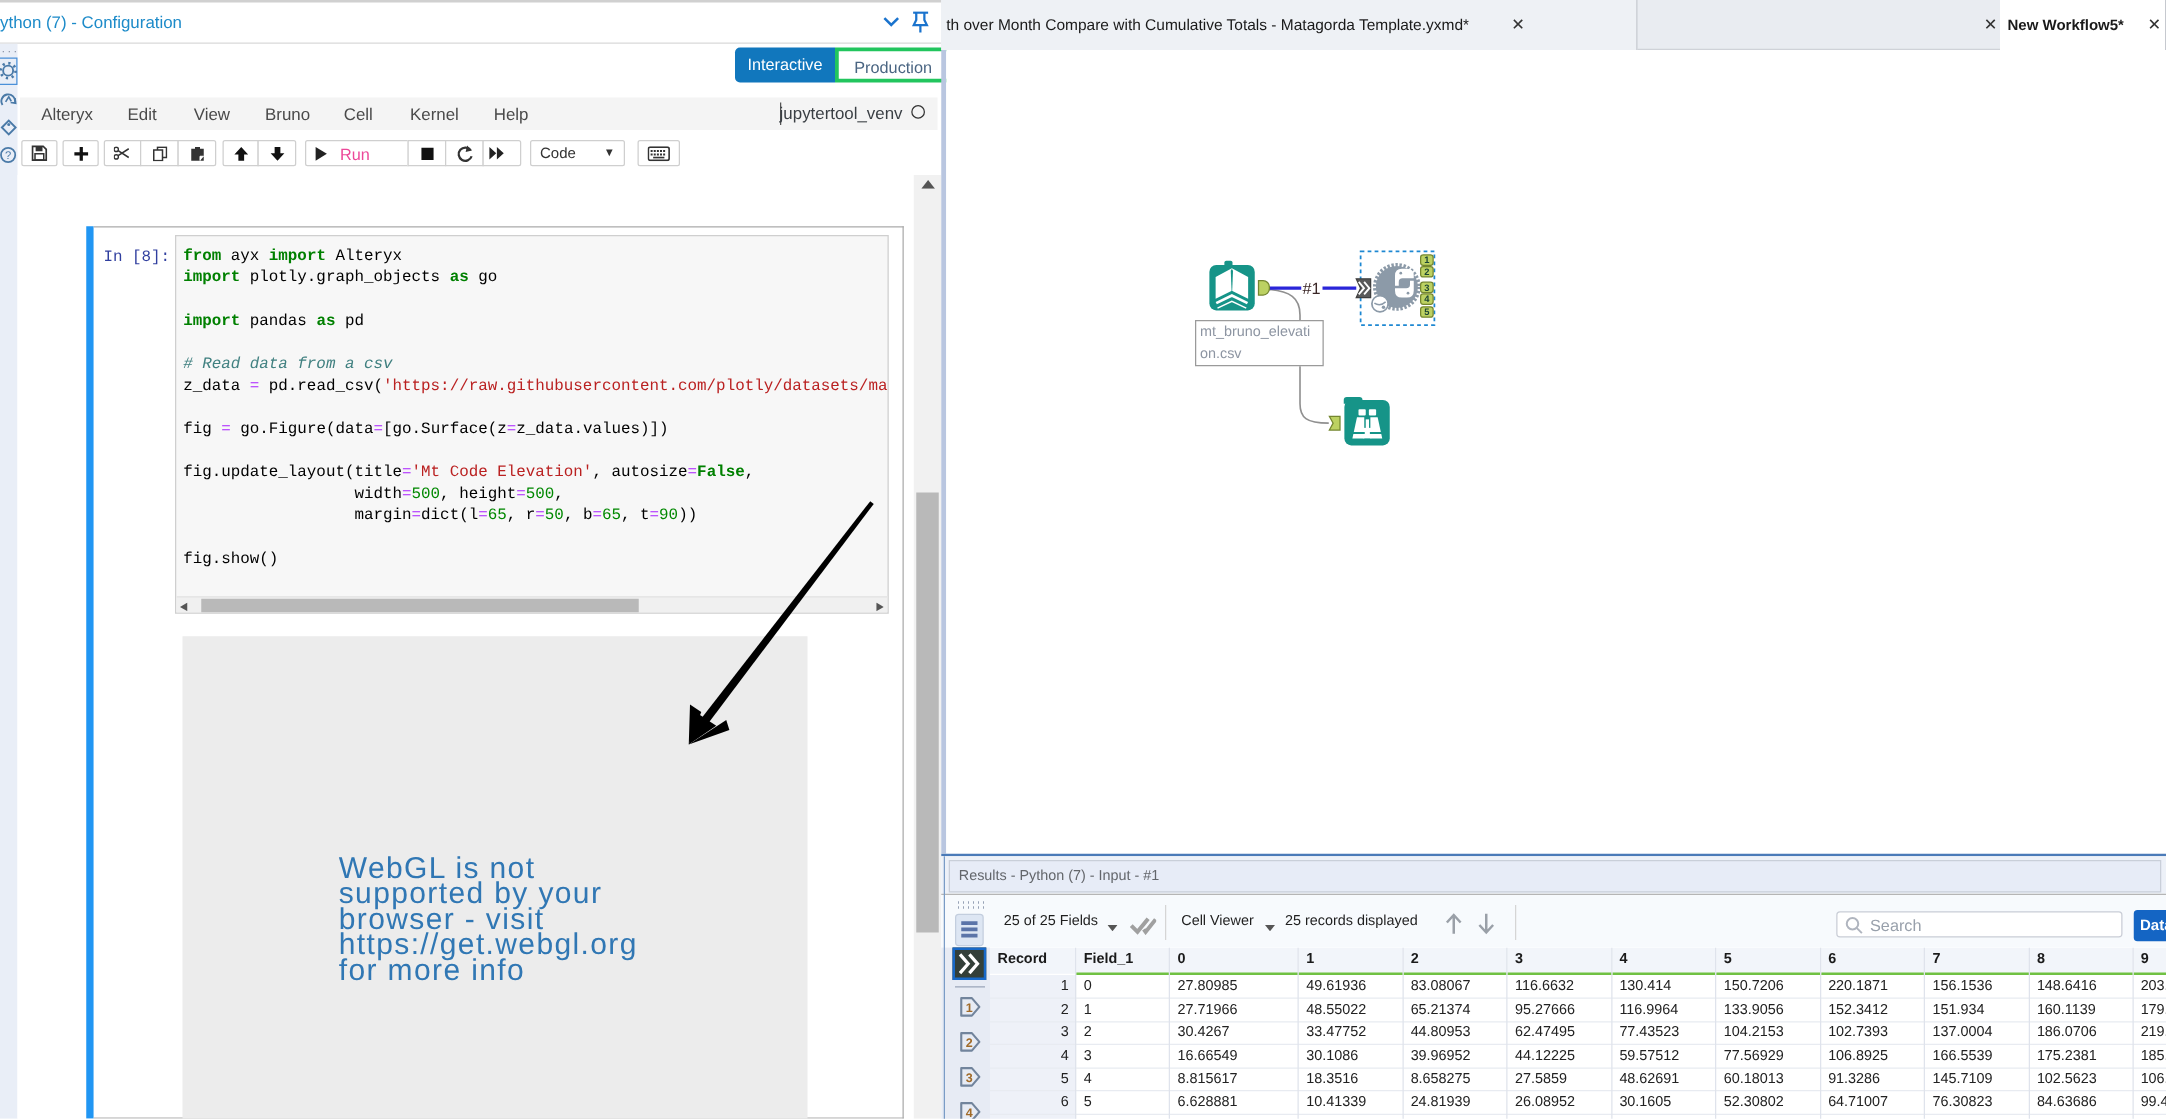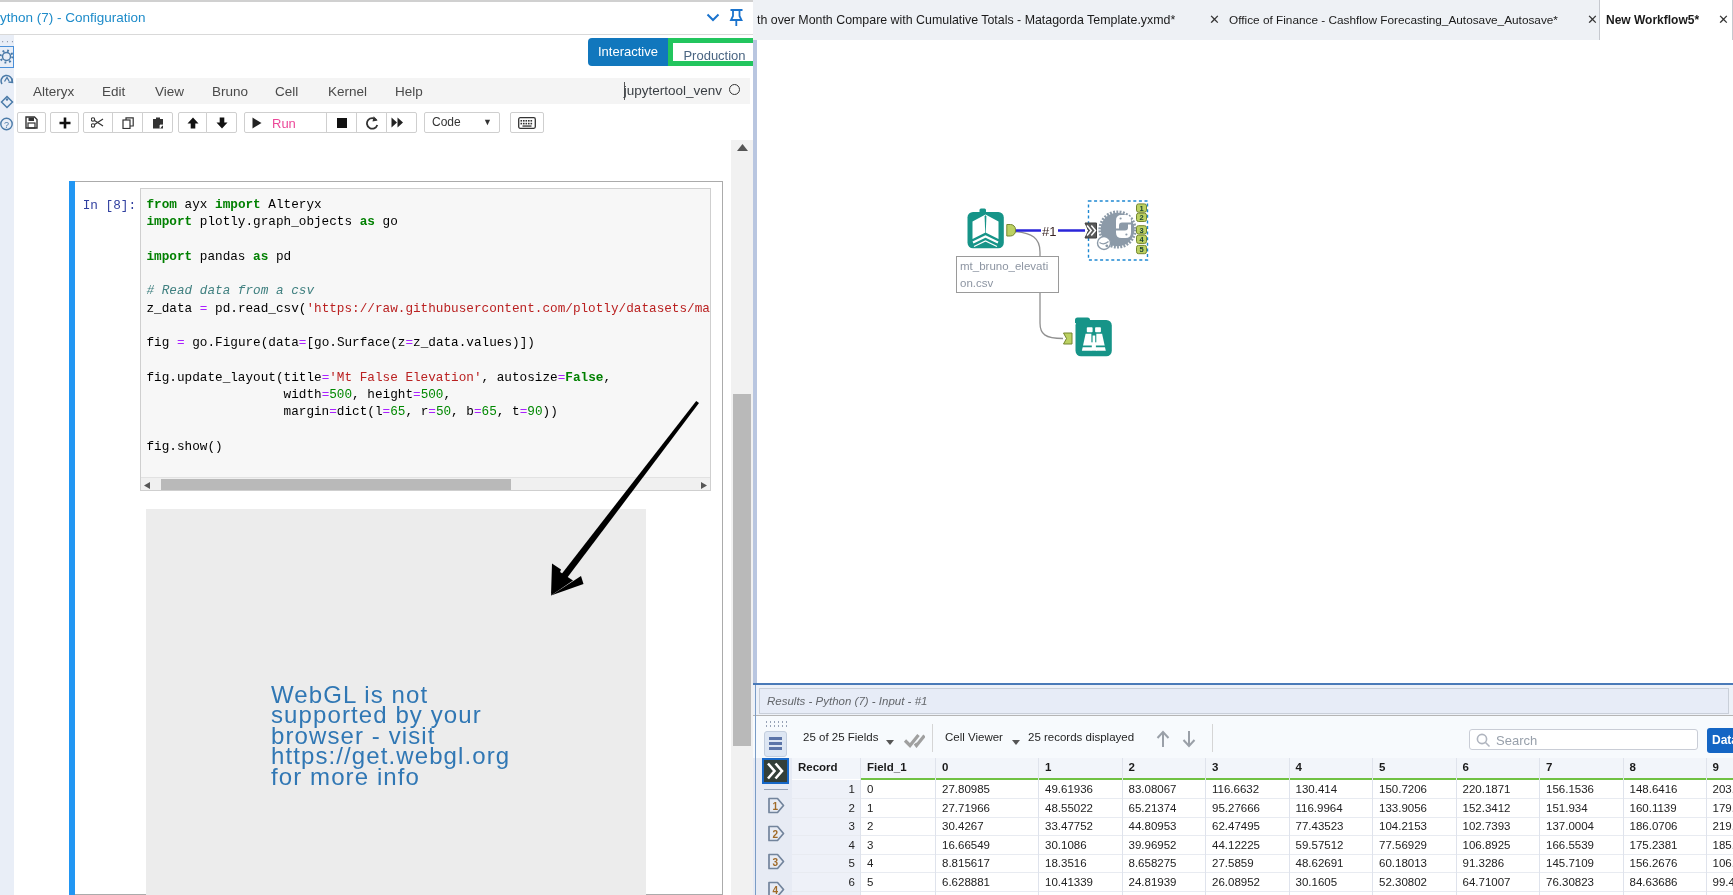--- a/index.html
+++ b/index.html
@@ -10,21 +10,21 @@
 
 
 #lp { position:absolute; left:0; top:0; width:753px; height:895px; background:#fff; }
 #lp-title { position:absolute; left:-9px; top:10px; color:#1d8bc9; font-size:13.5px; white-space:pre; }
 #lp-hline { position:absolute; left:0; top:34px; width:753px; height:1px; background:#d9d9d9; }
 #lstrip { position:absolute; left:0; top:35px; width:14px; height:860px; background:#e9eef7; }
 
 #btn-int { position:absolute; left:588px; top:38px; width:80px; height:28px; background:#1177bd;
   border-radius:4px 0 0 4px; color:#fff; font-size:13px; text-align:center; line-height:28px; }
 #btn-prod { position:absolute; left:668px; top:38px; width:93px; height:28px; background:#fff;
-  border:5px solid #22c55e; border-radius:0 4px 4px 0; color:#4a6582; font-size:13px; text-align:center; line-height:26px; }
+  border:3px solid #22c55e; border-radius:0 4px 4px 0; color:#4a6582; font-size:13px; text-align:center; line-height:26px; }
 
 #menubar { position:absolute; left:16px; top:78px; width:734px; height:26px; background:#f4f4f4; }
 .mi { position:absolute; top:6px; font-size:13.5px; color:#4a4a4a; }
 #venv { position:absolute; top:5px; right:28px; color:#3a3f44; font-size:13.5px; }
 #venvbar { position:absolute; left:608px; top:4px; width:1px; height:18px; background:#555; }
 #kcirc { position:absolute; right:10px; top:6px; width:11px; height:11px; border:1.5px solid #333; border-radius:50%; }
 
 .tbtn { position:absolute; top:112px; height:21px; background:#fff; border:1px solid #cfcfcf; border-radius:2px; }
 #runbtn { color:#ec4899; font-size:13px; }
 #codesel { position:absolute; left:424px; top:112px; width:76px; height:21px; background:#fff;
@@ -62,21 +62,21 @@
 .tab .txt { position:absolute; top:13px; left:5px; white-space:nowrap; overflow:hidden;  }
 .tx { position:absolute; top:12px; font-size:13px; color:#333; }
 
 
 #canvas { position:absolute; left:757px; top:40px; width:976px; height:643px; background:#fff; }
 
 
 #results { position:absolute; left:753px; top:683px; width:980px; height:212px; background:#fff; border-top:2px solid #4a7ab8; }
 #res-head { position:absolute; left:0; top:0; width:980px; height:30px; background:#edf1f8; }
 #res-headbox { position:absolute; left:6px; top:3px; width:970px; height:26px; background:#e7ecf7; border:1px solid #c9cfd9;
-  color:#63666b; font-size:11.5px; line-height:24px; padding-left:7px;font-style:italic; }
+  color:#63666b; font-size:11.5px; line-height:24px; padding-left:7px; }
 #res-toolbar { position:absolute; left:0; top:30px; width:980px; height:43px; background:#f7fafd; border-top:1px solid #b5b5b5; }
 #res-strip { position:absolute; left:0px; top:73px; width:39px; height:139px; background:#e7ebf4; }
 #res-grid { position:absolute; left:39px; top:73px; width:941px; height:139px; background:#fff; overflow:hidden; }
 #res-left-line { position:absolute; left:2px; top:0; width:1px; height:212px; background:#7a9cc6; }
 .rtxt { position:absolute; font-size:11.5px; color:#1f1f1f; top:15px; }
 .hdrcell { position:absolute; top:0; height:21px; font-weight:bold; font-size:11.5px; color:#1a1a1a; background:#f2f5fa; padding:3px 0 0 6px; }
 .gline { position:absolute; top:20px; height:2px; background:#70c143; }
 .cell { position:absolute; font-size:11.5px; color:#222; height:18.6px; padding-top:3px; }
 </style>
 </head>
@@ -127,21 +127,21 @@
         <div id="code" class="mono"><span class="k">from</span> ayx <span class="k">import</span> Alteryx
 <span class="k">import</span> plotly.graph_objects <span class="k">as</span> go
 
 <span class="k">import</span> pandas <span class="k">as</span> pd
 
 <span class="c"># Read data from a csv</span>
 z_data <span class="o">=</span> pd.read_csv(<span class="s">'https://raw.githubusercontent.com/plotly/datasets/ma</span>
 
 fig <span class="o">=</span> go.Figure(data<span class="o">=</span>[go.Surface(z<span class="o">=</span>z_data.values)])
 
-fig.update_layout(title<span class="o">=</span><span class="s">'Mt False Elevation'</span>, autosize<span class="o">=</span><span class="k">False</span>,
+fig.update_layout(title<span class="o">=</span><span class="s">'Mt Code Elevation'</span>, autosize<span class="o">=</span><span class="k">False</span>,
                   width<span class="o">=</span><span class="n">500</span>, height<span class="o">=</span><span class="n">500</span>,
                   margin<span class="o">=</span>dict(l<span class="o">=</span><span class="n">65</span>, r<span class="o">=</span><span class="n">50</span>, b<span class="o">=</span><span class="n">65</span>, t<span class="o">=</span><span class="n">90</span>))
 
 fig.show()</div>
         <div id="hsb">
               <div id="hthumb"></div>
    <svg class="abs" style="left:3px;top:3.5px;" width="6" height="7">
                 <path d="M6,0 L0,3.5 L6,7 Z" fill="#555"></path>
               </svg>
    <svg class="abs" style="right:3px;top:3.5px;" width="6" height="7">
@@ -251,23 +251,20 @@
     <polygon points="11,205.5 12,173.5 21,179.5" fill="#000"></polygon>
     <polygon points="11,205.5 41,186 43.5,194" fill="#000"></polygon>
     <polygon points="11,205.5 17,180 33,190.5" fill="#000"></polygon>
   </svg>
 </div>
 <div id="divider"></div>
 
 <div id="tabbar">
   <div class="tab" style="left:0; width:557px;">
         <div class="txt" style="left:4px; font-size:12.4px;">th over Month Compare with Cumulative Totals - Matagorda Template.yxmd*</div>
-      </div>
-  <div class="tab" style="left:469px; width:378px;">
-        <div class="txt" style="left:7px; font-size:11.8px;">Office of Finance - Cashflow Forecasting_Autosave_Autosave*</div>
       </div>
   <div class="tab" style="left:847px; width:133px; background:#fff; border-bottom:1px solid #fff; height:41px;">
         <div class="txt" style="left:6px; font-weight:bold; font-size:12px;">New Workflow5*</div>
       </div>
   <div class="tx" style="left:456px;">✕</div>
   <div class="tx" style="left:834px;">✕</div>
   <div class="tx" style="left:965px;">✕</div>
 </div>
 
 <div id="canvas">
@@ -490,21 +487,21 @@
         <div class="cell" style="left:0;top:96.4px;width:63px;text-align:right;">5</div>
         <div class="cell" style="left:75px;top:96.4px;">4</div>
         <div class="cell" style="left:150px;top:96.4px;">8.815617</div>
         <div class="cell" style="left:253px;top:96.4px;">18.3516</div>
         <div class="cell" style="left:336.5px;top:96.4px;">8.658275</div>
         <div class="cell" style="left:420px;top:96.4px;">27.5859</div>
         <div class="cell" style="left:503.5px;top:96.4px;">48.62691</div>
         <div class="cell" style="left:587px;top:96.4px;">60.18013</div>
         <div class="cell" style="left:670.5px;top:96.4px;">91.3286</div>
         <div class="cell" style="left:754px;top:96.4px;">145.7109</div>
-        <div class="cell" style="left:837.5px;top:96.4px;">156.2676</div>
+        <div class="cell" style="left:837.5px;top:96.4px;">102.5623</div>
         <div class="cell" style="left:920.5px;top:96.4px;">106.26</div>
         <div style="position:absolute;left:0;top:133px;width:941px;height:1px;background:#e8ebf1;"></div>
         <div class="cell" style="left:0;top:115px;width:63px;text-align:right;">6</div>
         <div class="cell" style="left:75px;top:115px;">5</div>
         <div class="cell" style="left:150px;top:115px;">6.628881</div>
         <div class="cell" style="left:253px;top:115px;">10.41339</div>
         <div class="cell" style="left:336.5px;top:115px;">24.81939</div>
         <div class="cell" style="left:420px;top:115px;">26.08952</div>
         <div class="cell" style="left:503.5px;top:115px;">30.1605</div>
         <div class="cell" style="left:587px;top:115px;">52.30802</div>

